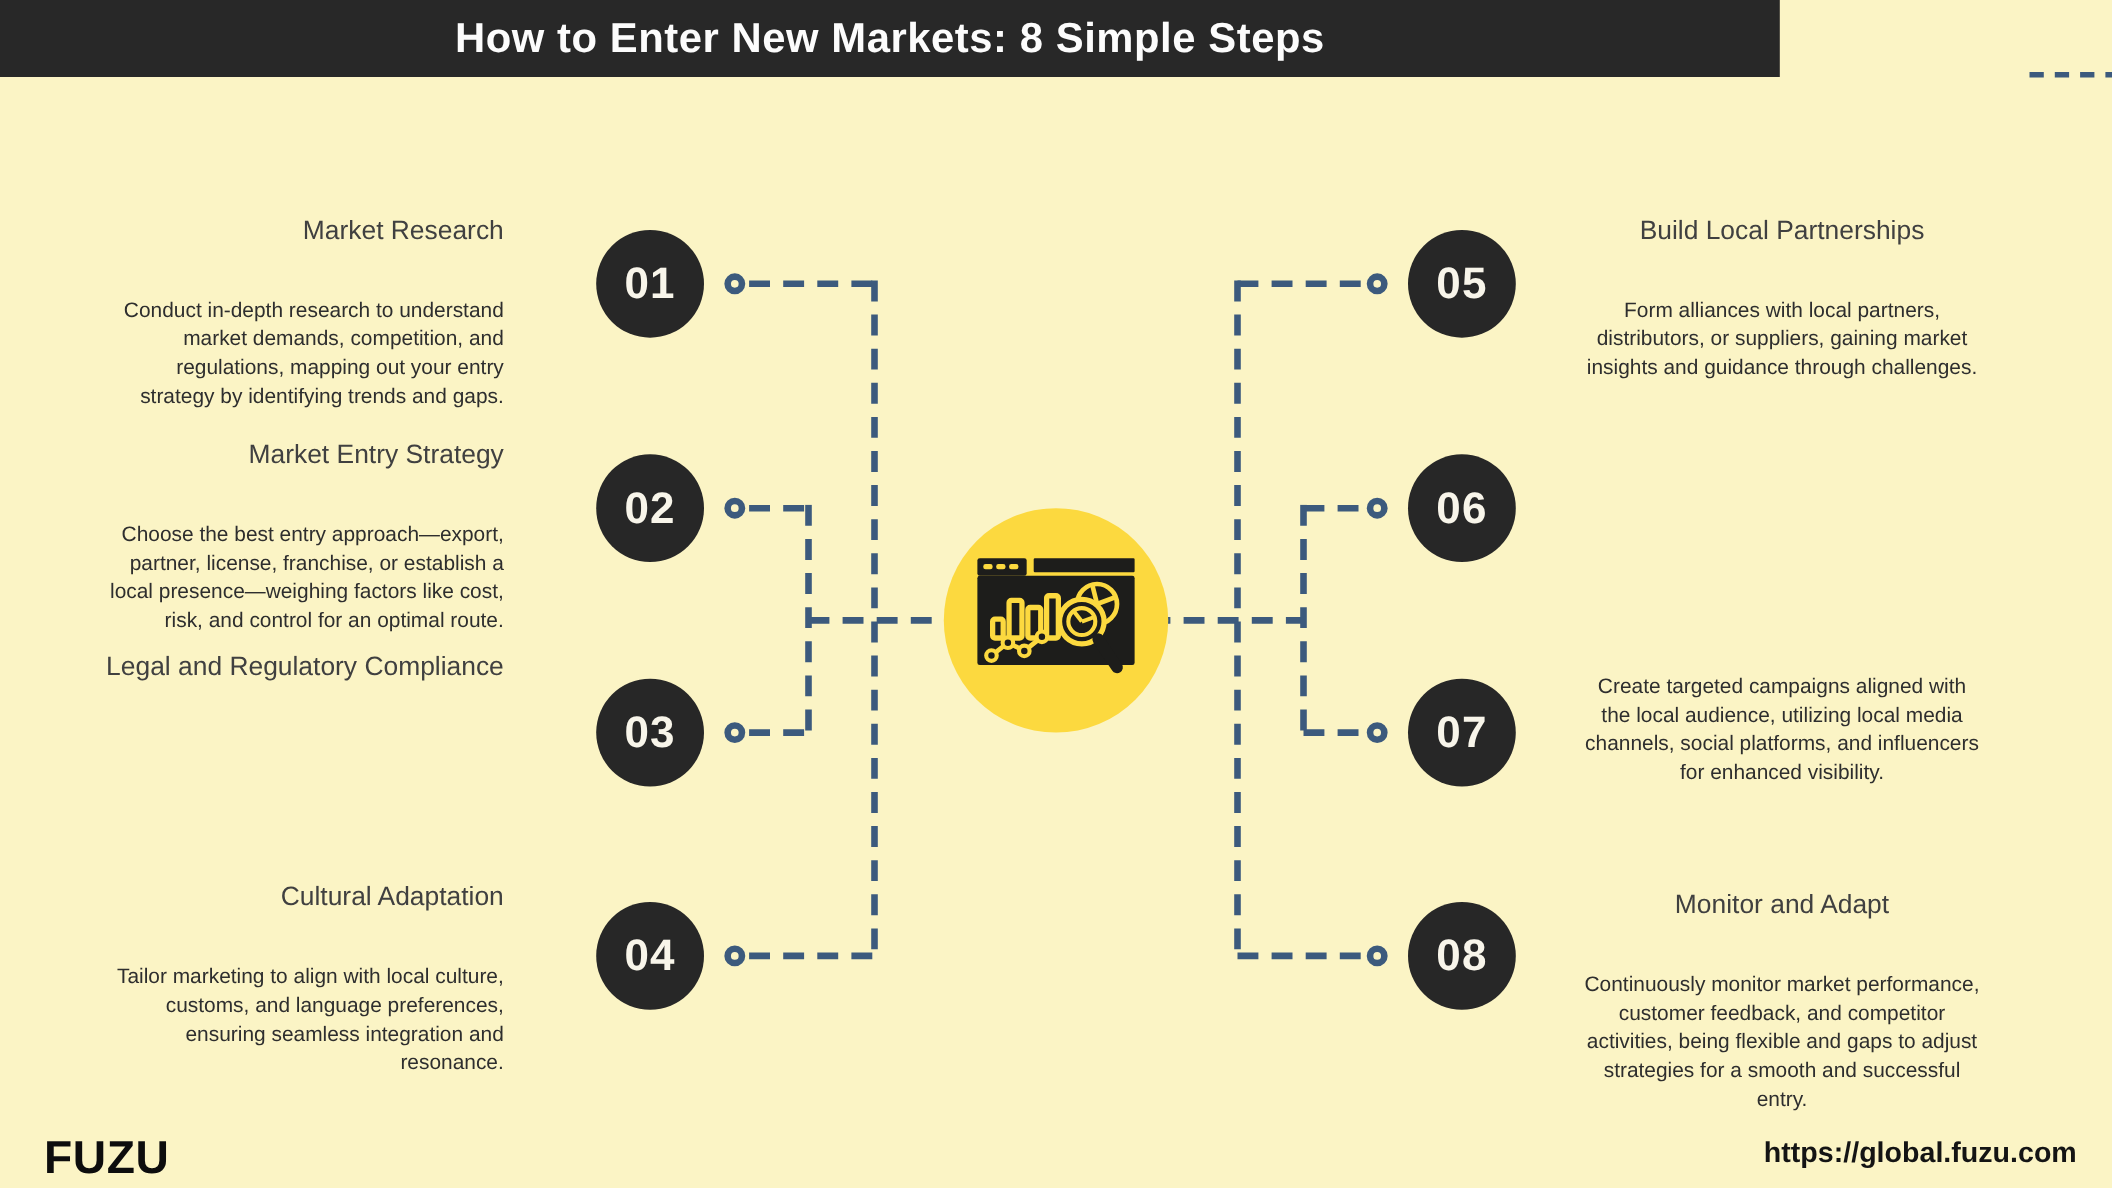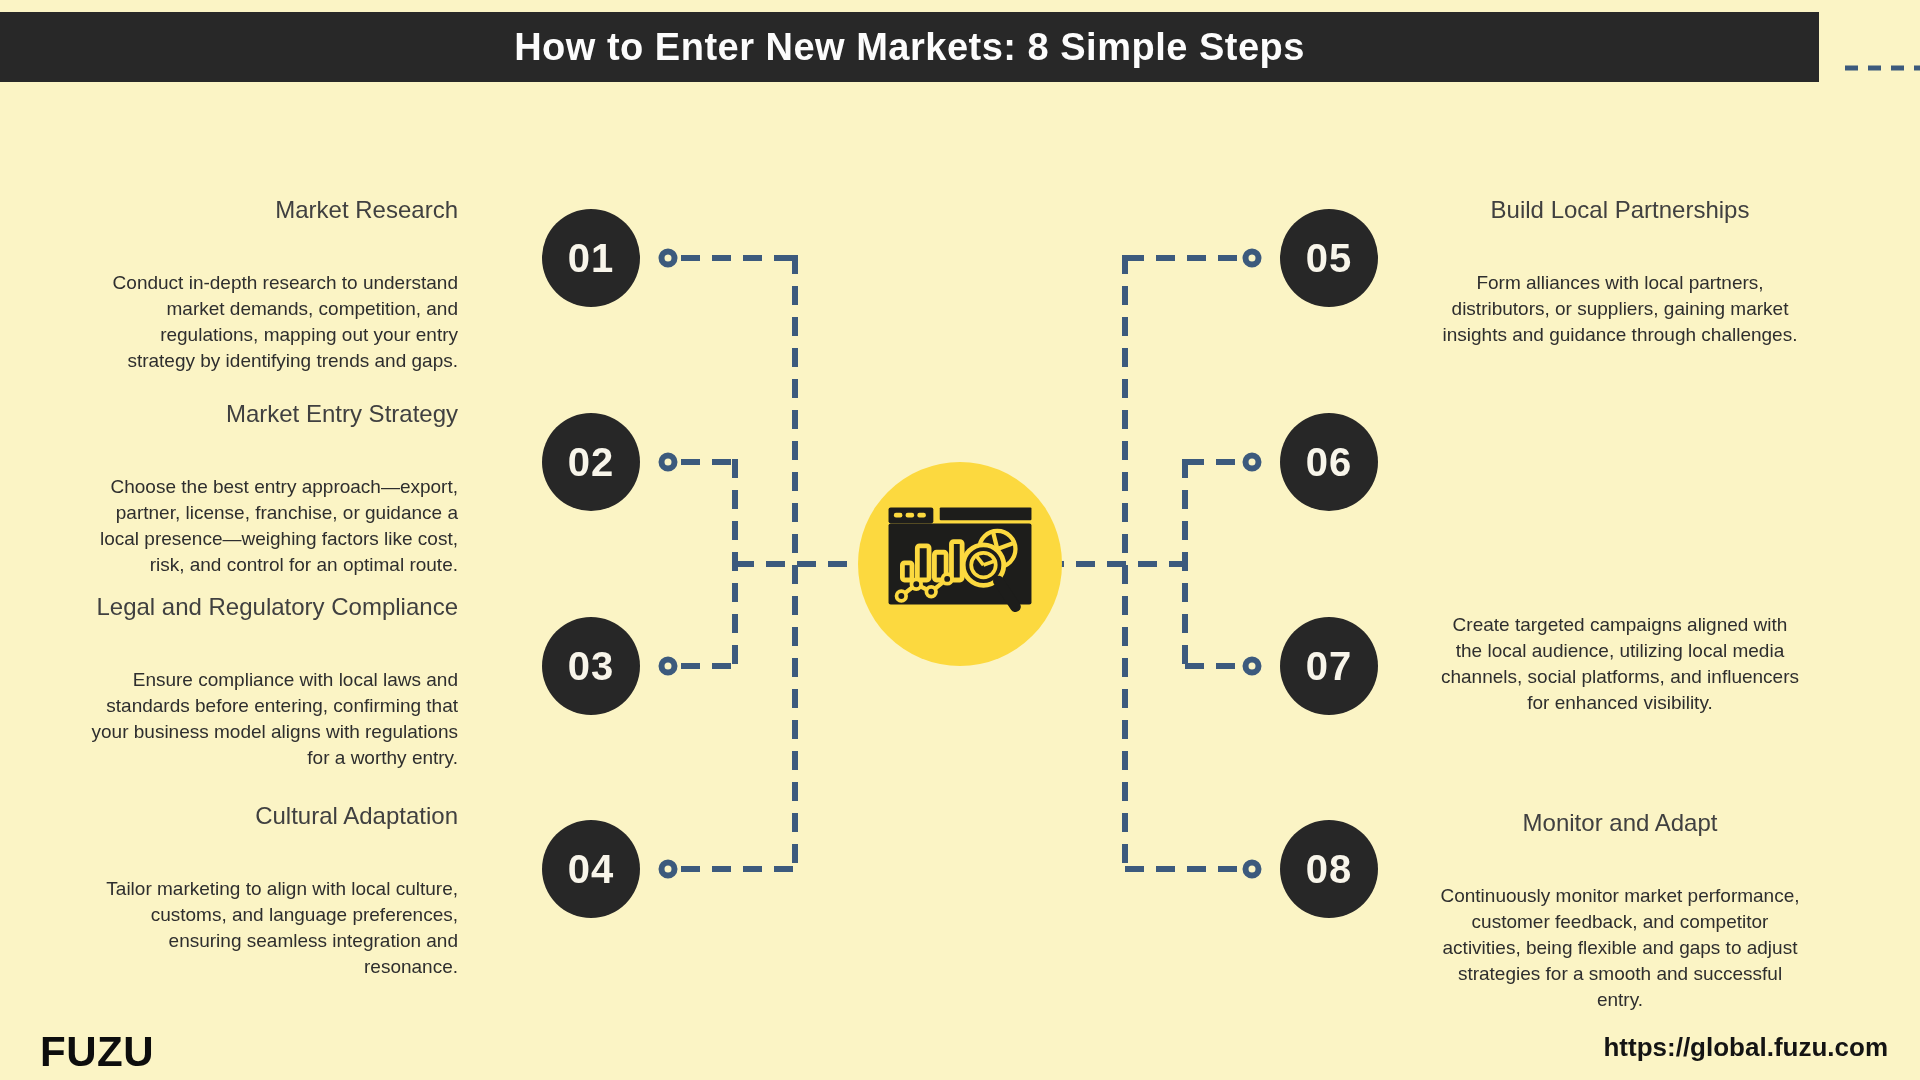--- a/index.html
+++ b/index.html
@@ -2,21 +2,21 @@
 <html><head>
 <meta charset="utf-8">
 <style>
   html,body{margin:0;padding:0;background:#FBF4C5;}
   .canvas{
     position:relative;width:1920px;height:1080px;overflow:hidden;
     background:#FBF4C5;font-family:"Liberation Sans",sans-serif;
   }
   
   .header{
-    position:absolute;top:12px;left:0;width:1819px;height:70px;background:#282828;
+    position:absolute;top:0;left:0;width:1618px;height:70px;background:#282828;
     display:flex;align-items:center;justify-content:center;z-index:5;
   }
   .header .title{
     color:#FCFCFC;font-size:38px;font-weight:800;letter-spacing:.5px;white-space:nowrap;
   }
   
   .wires{position:absolute;left:0;top:0;z-index:1;}
   
   .step{position:absolute;z-index:2;}
   .step .s-title{
@@ -95,30 +95,26 @@
   <div class="step left" style="top:193px">
     <div class="s-title">Market Research</div>
     <div class="s-desc">Conduct in-depth research to understand
 market demands, competition, and
 regulations, mapping out your entry
 strategy by identifying trends and gaps.</div>
   </div>
   <div class="step left" style="top:397px">
     <div class="s-title">Market Entry Strategy</div>
     <div class="s-desc">Choose the best entry approach—export,
-partner, license, franchise, or guidance a
+partner, license, franchise, or establish a
 local presence—weighing factors like cost,
 risk, and control for an optimal route.</div>
   </div>
   <div class="step left" style="top:590px">
     <div class="s-title">Legal and Regulatory Compliance</div>
-    <div class="s-desc">Ensure compliance with local laws and
-standards before entering, confirming that
-your business model aligns with regulations
-for a worthy entry.</div>
   </div>
   <div class="step left" style="top:799px">
     <div class="s-title">Cultural Adaptation</div>
     <div class="s-desc">Tailor marketing to align with local culture,
 customs, and language preferences,
 ensuring seamless integration and
 resonance.</div>
   </div>
 
   <div class="step right" style="top:193px">

